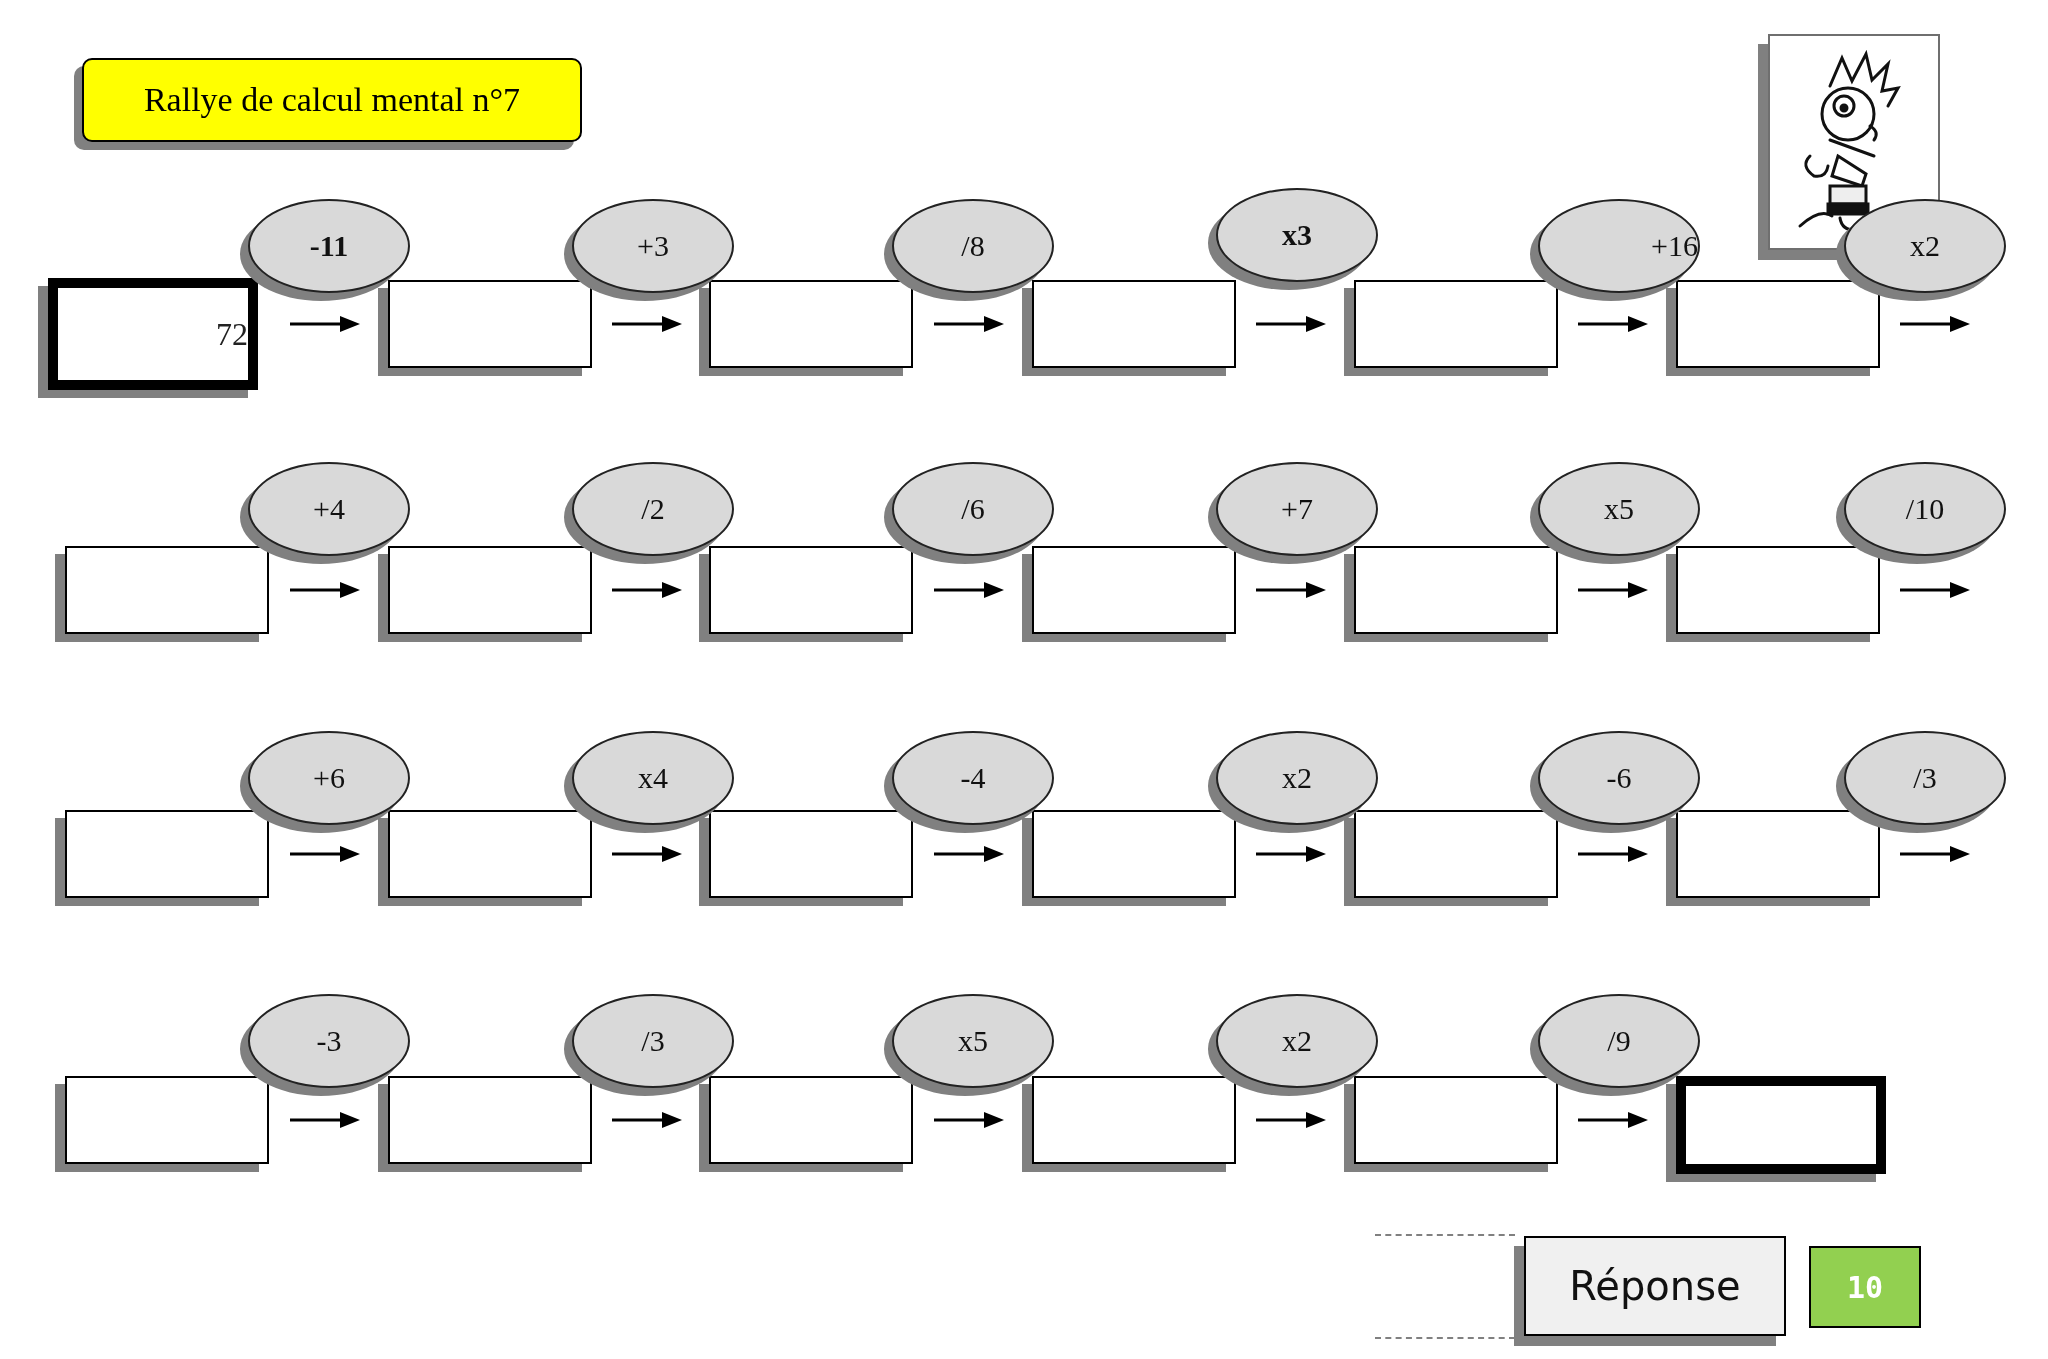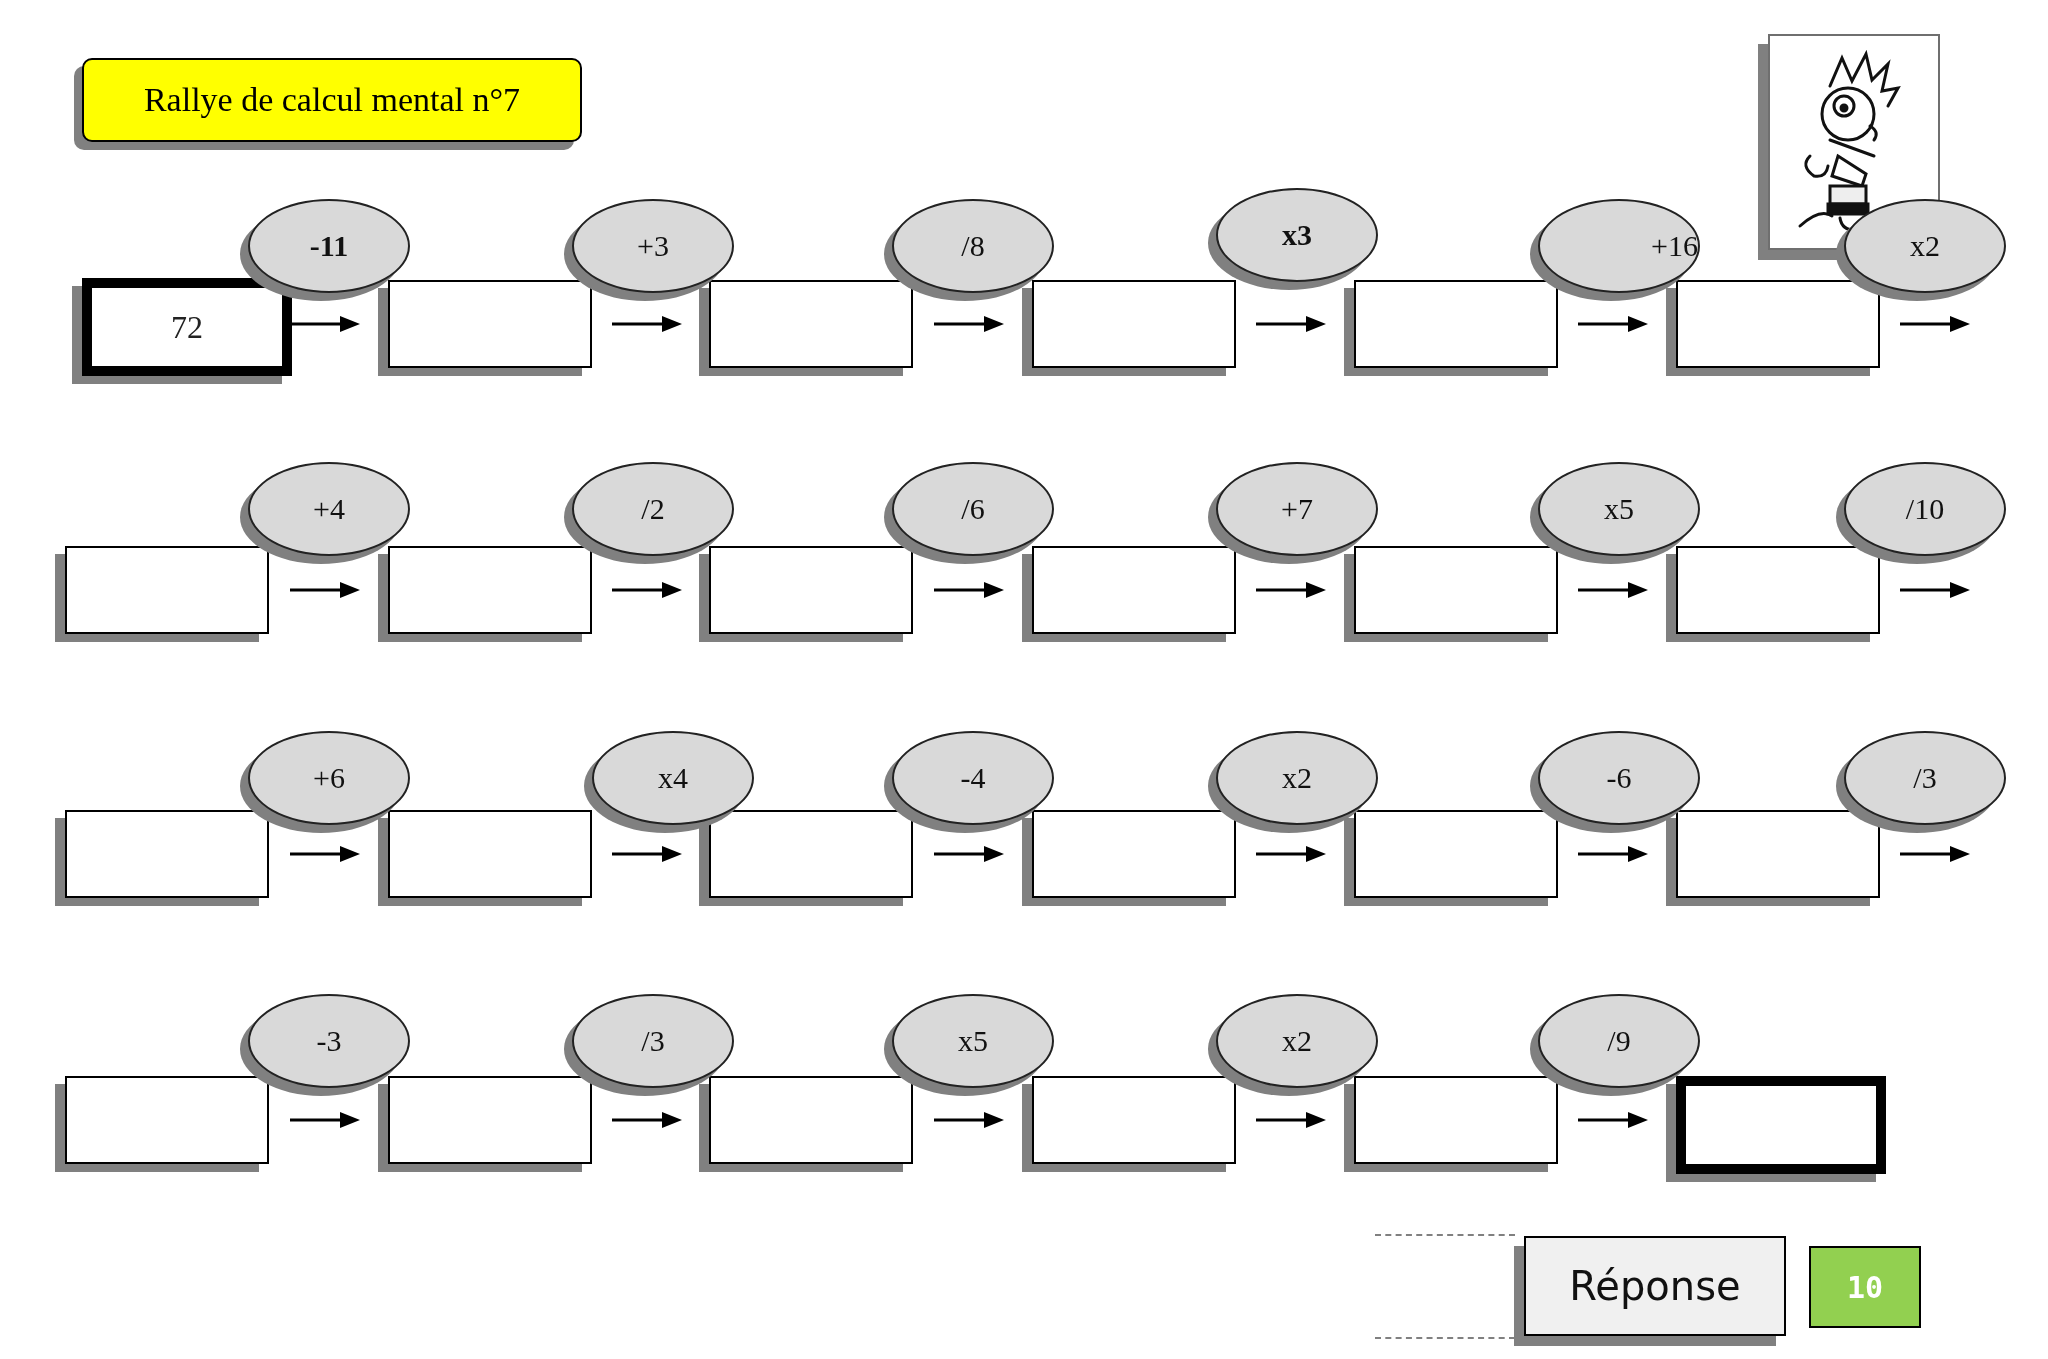--- a/index.html
+++ b/index.html
@@ -71,21 +71,21 @@
       <path d="M68 120 L96 138 L92 150 L62 140 Z"></path>
       <rect x="60" y="150" width="36" height="18" fill="#eee"></rect>
       <rect x="58" y="168" width="40" height="10" fill="#111"></rect>
       <path d="M30 190 Q50 172 62 180"></path>
       <path d="M70 182 Q72 196 90 194"></path>
     </g>
   </svg>
 </div>
 
 <div id="grid">
-    <div class="abs cell thick" style="left: 82px; top: 278px; height: 98px; width: 210px;">
+    <div class="abs cell thick" style="left: 48px; top: 278px; height: 112px; width: 210px; justify-content: flex-end;">
       <span>72</span>
     </div>
     <div class="abs cell" style="left: 388px; top: 280px;">
       <span></span>
     </div>
     <div class="abs cell" style="left: 709px; top: 280px;">
       <span></span>
     </div>
     <div class="abs cell" style="left: 1032px; top: 280px;">
       <span></span>
@@ -216,21 +216,21 @@
     <div class="abs cell" style="left: 1676px; top: 810px;">
       <span></span>
     </div>
     <div class="abs oval" style="left: 248px; top: 731px;">
       <span>+6</span>
     </div>
     <div class="abs arrow" style="left: 290px; top: 844px;"><svg width="70" height="20" viewBox="0 0 70 20">
         <line x1="0" y1="10" x2="52" y2="10" stroke="#000" stroke-width="3"></line>
         <polygon points="50,2 70,10 50,18" fill="#000"></polygon>
       </svg></div>
-    <div class="abs oval" style="left: 592px; top: 731px; justify-content: center;">
+    <div class="abs oval" style="left: 572px; top: 731px; justify-content: center;">
       <span>x4</span>
     </div>
     <div class="abs arrow" style="left: 612px; top: 844px;"><svg width="70" height="20" viewBox="0 0 70 20">
         <line x1="0" y1="10" x2="52" y2="10" stroke="#000" stroke-width="3"></line>
         <polygon points="50,2 70,10 50,18" fill="#000"></polygon>
       </svg></div>
     <div class="abs oval" style="left: 892px; top: 731px;">
       <span>-4</span>
     </div>
     <div class="abs arrow" style="left: 934px; top: 844px;"><svg width="70" height="20" viewBox="0 0 70 20">

